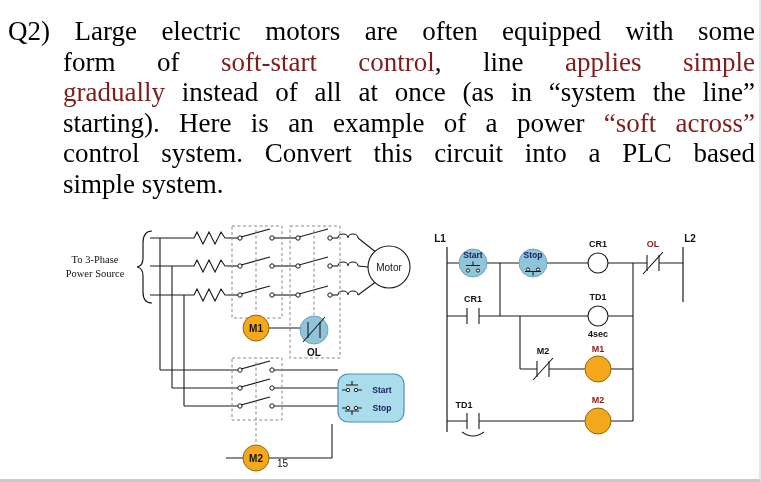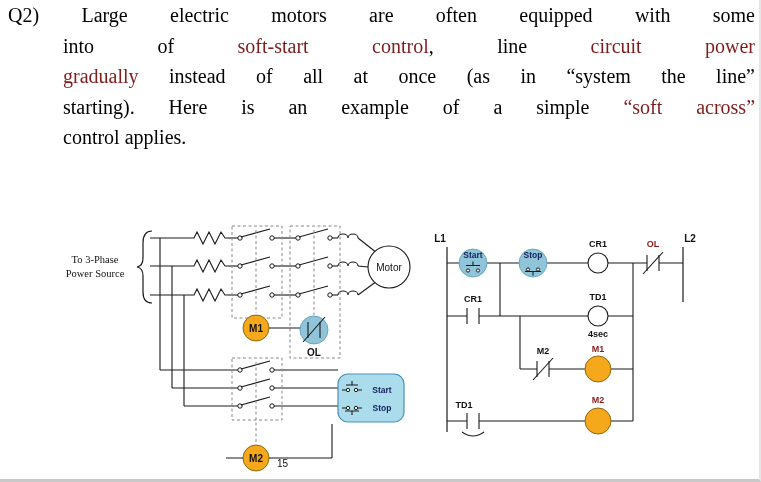--- a/index.html
+++ b/index.html
@@ -1,21 +1,21 @@
 <!DOCTYPE html>
 <html><head>
 <meta charset="utf-8">
 <style>
   *{margin:0;padding:0;box-sizing:border-box}
   html,body{width:761px;height:482px;background:#fff;overflow:hidden}
   .page{position:relative;width:761px;height:482px;background:#fff;
         border-bottom:3px solid #c9c9c9;border-right:2px solid #e6e6e6;
         font-family:"Liberation Serif",serif}
-  .question{position:absolute;top:0;left:8px;width:747px;
-            font-size:20px;line-height:30.5px;color:#000}
+  .question{position:absolute;top:16px;left:8px;width:747px;
+            font-size:27px;line-height:30.5px;color:#000}
   .qline{text-align:justify;text-align-last:justify;white-space:normal}
   .qline.indent{padding-left:55px}
   .qline.last{text-align-last:left}
   .plain{color:#000}
   .red{color:#7f1d1d}
   svg{position:absolute;top:0;left:0}
   .wire{stroke:#1a1a1a;stroke-width:1.1;fill:none}
   .wire2{stroke:#1a1a1a;stroke-width:1.2;fill:none}
   .dash{stroke:#888;stroke-width:1;fill:none;stroke-dasharray:3,2.5}
   .dot{fill:#fff;stroke:#1a1a1a;stroke-width:1}
@@ -30,24 +30,25 @@
   .plainlbl{font:10px "Liberation Sans",sans-serif;fill:#111}
   .serif{font:10.5px "Liberation Serif",serif;fill:#111}
 </style>
 </head>
 <body>
 
 <div class="page">
 
   <div class="question">
     <div class="qline"><span class="plain">Q2) Large electric motors are often equipped with some</span></div>
-    <div class="qline indent"><span class="plain">into of </span><span class="red">soft-start control</span><span class="plain">, line </span><span class="red">circuit power</span></div>
+    <div class="qline indent"><span class="plain">form of </span><span class="red">soft-start control</span><span class="plain">, line </span><span class="red">applies simple</span></div>
     <div class="qline indent"><span class="red">gradually</span><span class="plain"> instead of all at once (as in “system the line”</span></div>
-    <div class="qline indent"><span class="plain">starting). Here is an example of a simple </span><span class="red">“soft across”</span></div>
-    <div class="qline indent last"><span class="plain">control applies.</span></div>
+    <div class="qline indent"><span class="plain">starting). Here is an example of a power </span><span class="red">“soft across”</span></div>
+    <div class="qline indent"><span class="plain">control system. Convert this circuit into a PLC based</span></div>
+    <div class="qline indent last"><span class="plain">simple system.</span></div>
   </div>
 
   <svg width="761" height="482" viewBox="0 0 761 482">
 
     <g>
       <text class="serif" x="95" y="263" text-anchor="middle">To 3-Phase</text>
       <text class="serif" x="95" y="277" text-anchor="middle">Power Source</text>
       <path class="wire2" d="M152,231 Q143,231 143,243 L143,258 Q143,266 137,267 Q143,268 143,276 L143,292 Q143,303 152,303"></path>
 
       <g>

